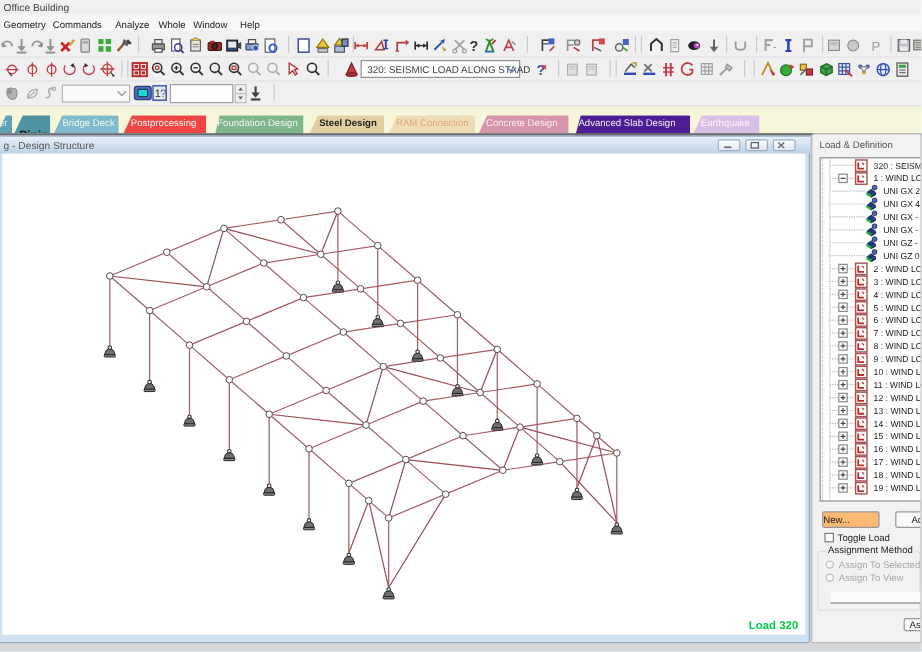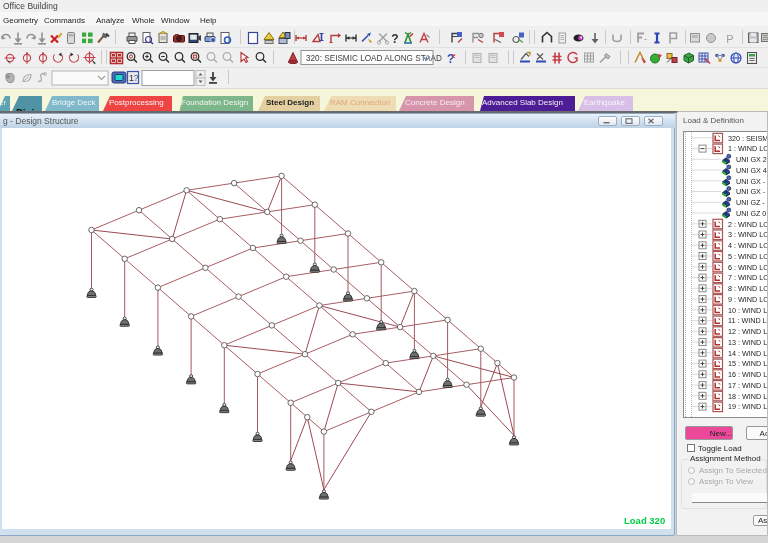--- a/index.html
+++ b/index.html
@@ -862,21 +862,21 @@
         <line x1="16.5" y1="274.6" x2="20.5" y2="274.6" stroke="#444"></line>
         <line x1="18.5" y1="272.6" x2="18.5" y2="276.6" stroke="#444"></line>
         <g transform="translate(29 274.6)">
           <rect x="0" y="-4.5" width="9.5" height="9.5" fill="#fff" stroke="#a85454" stroke-width="1.2"></rect>
           <path d="M2.2 -2.3 L2.2 2.7 L7 2.7" fill="none" stroke="#b03030" stroke-width="1.5"></path>
           <path d="M5.5 -2.3 L7 -0.5" stroke="#b03030"></path>
         </g>
         <text x="44.0" y="277.2" font-size="7.2" fill="#1a1a1a" font-family="Liberation Sans">19 : WIND LO</text>
       </svg>
     </div>
-    <div class="abs" style="left:8px;top:314px;width:48px;height:14px;background:#ec4899;border:1px solid #999;border-radius:2px;font-size:8px;color:#222;text-align:right;line-height:13px">New...</div>
+    <div class="abs" style="left:8px;top:314px;width:48px;height:14px;background:#fdba74;border:1px solid #999;border-radius:2px;font-size:8px;color:#222;text-align:left;line-height:13px">New...</div>
     <div class="abs" style="left:69px;top:314px;width:48px;height:14px;background:#fafafa;border:1px solid #999;border-radius:2px;font-size:8px;color:#222;text-align:center;line-height:13px">Add...</div>
     <div class="abs" style="left:10px;top:332px;width:8px;height:8px;background:#fff;border:1px solid #777"></div>
     <span class="abs" style="left:21px;top:332px;font-size:8px;color:#222">Toggle Load</span>
     <div class="abs" style="left:4px;top:347px;width:86px;height:50px;border:1px solid #e0e0e0;border-radius:3px"></div>
     <span class="abs" style="left:12px;top:342px;font-size:8px;color:#222;background:#f2f2f2;padding:0 1px">Assignment Method</span>
     <div class="abs" style="left:10.5px;top:355.0px;width:7px;height:7px;border:1px solid #bbb;border-radius:50%;background:#f8f8f8"></div>
     <span class="abs" style="left:22px;top:354.0px;font-size:8px;color:#a8a8a8;white-space:nowrap">Assign To Selected En</span>
     <div class="abs" style="left:10.5px;top:365.5px;width:7px;height:7px;border:1px solid #bbb;border-radius:50%;background:#f8f8f8"></div>
     <span class="abs" style="left:22px;top:364.5px;font-size:8px;color:#a8a8a8;white-space:nowrap">Assign To View</span>
     <div class="abs" style="left:15px;top:381px;width:80px;height:10px;background:#fbfbfb;border-bottom:1.5px solid #888"></div>

